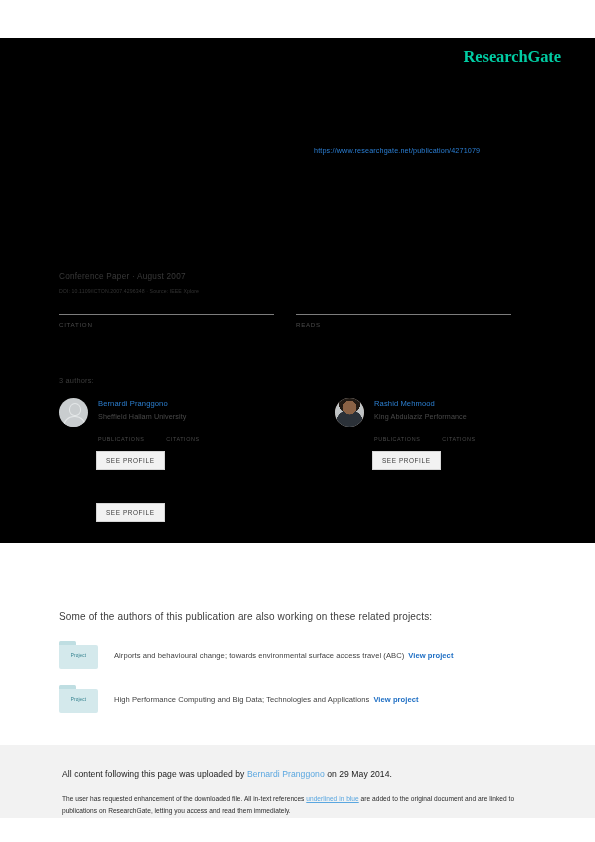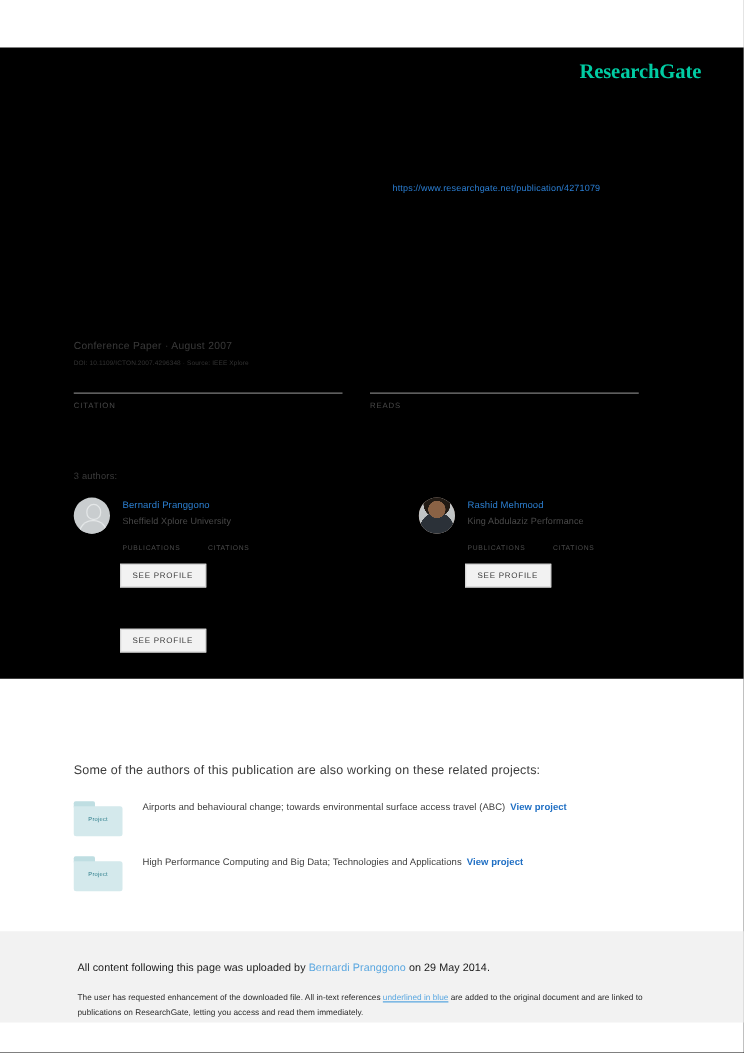--- a/index.html
+++ b/index.html
@@ -236,20 +236,21 @@
     letter-spacing: 0.15px;
   }
   .project-list {
     position: absolute;
     top: 603px;
     left: 59px;
     width: 470px;
   }
   .project-row {
     display: flex;
+    align-items: center;
     margin-bottom: 16px;
   }
   .folder-icon {
     flex: 0 0 39px;
     width: 39px;
     height: 28px;
     position: relative;
     margin-right: 16px;
   }
   .folder-icon .tab {
@@ -354,21 +355,21 @@
 
   <div class="authors-heading">3 authors:</div>
 
   <div class="authors-grid">
 
     <div class="author-card a0">
       <div class="author-row">
         <div class="avatar placeholder"></div>
         <div class="author-info">
           <div class="author-name">Bernardi Pranggono</div>
-          <div class="author-affil">Sheffield Xplore University</div>
+          <div class="author-affil">Sheffield Hallam University</div>
           <div class="author-metrics">
             <div class="metric-block">
               <div class="metric-num"></div>
               <div class="metric-label">PUBLICATIONS</div>
             </div>
             <div class="metric-block">
               <div class="metric-num"></div>
               <div class="metric-label">CITATIONS</div>
             </div>
           </div>

